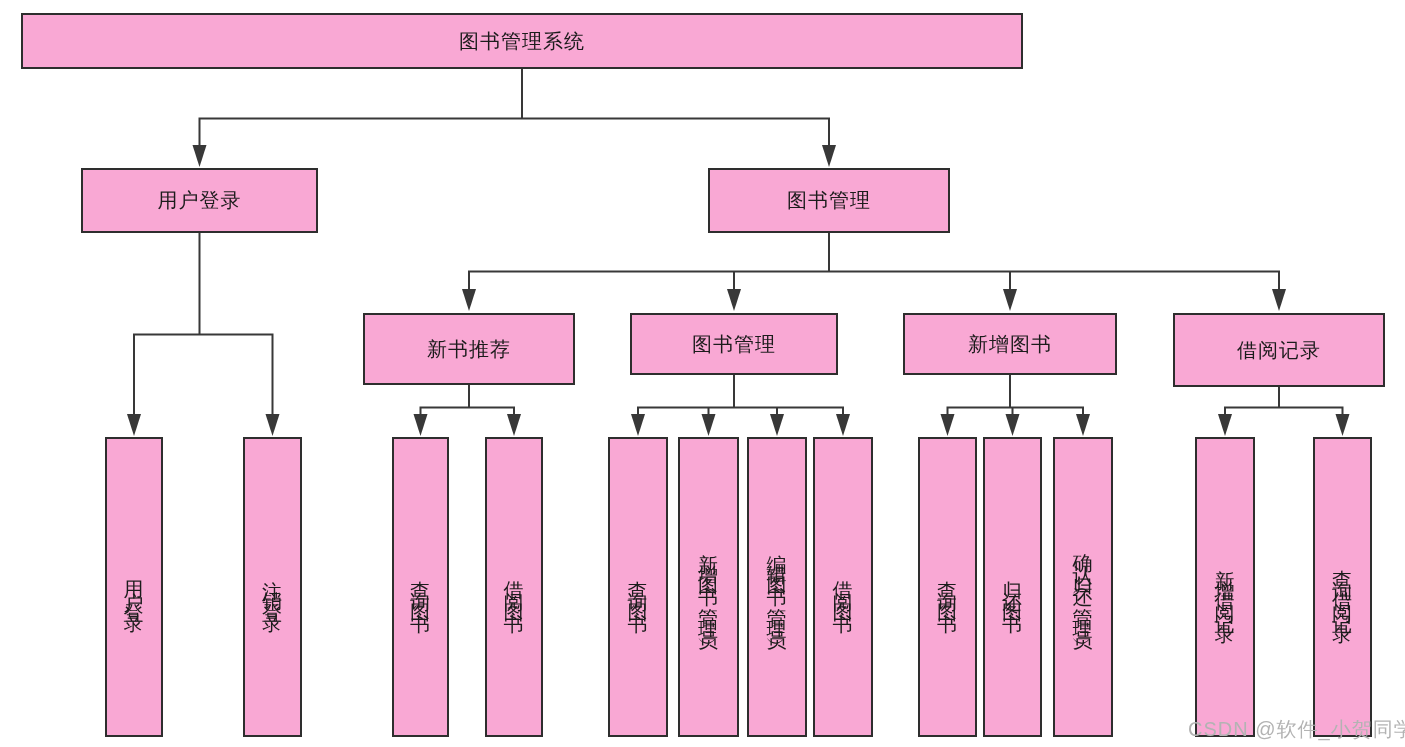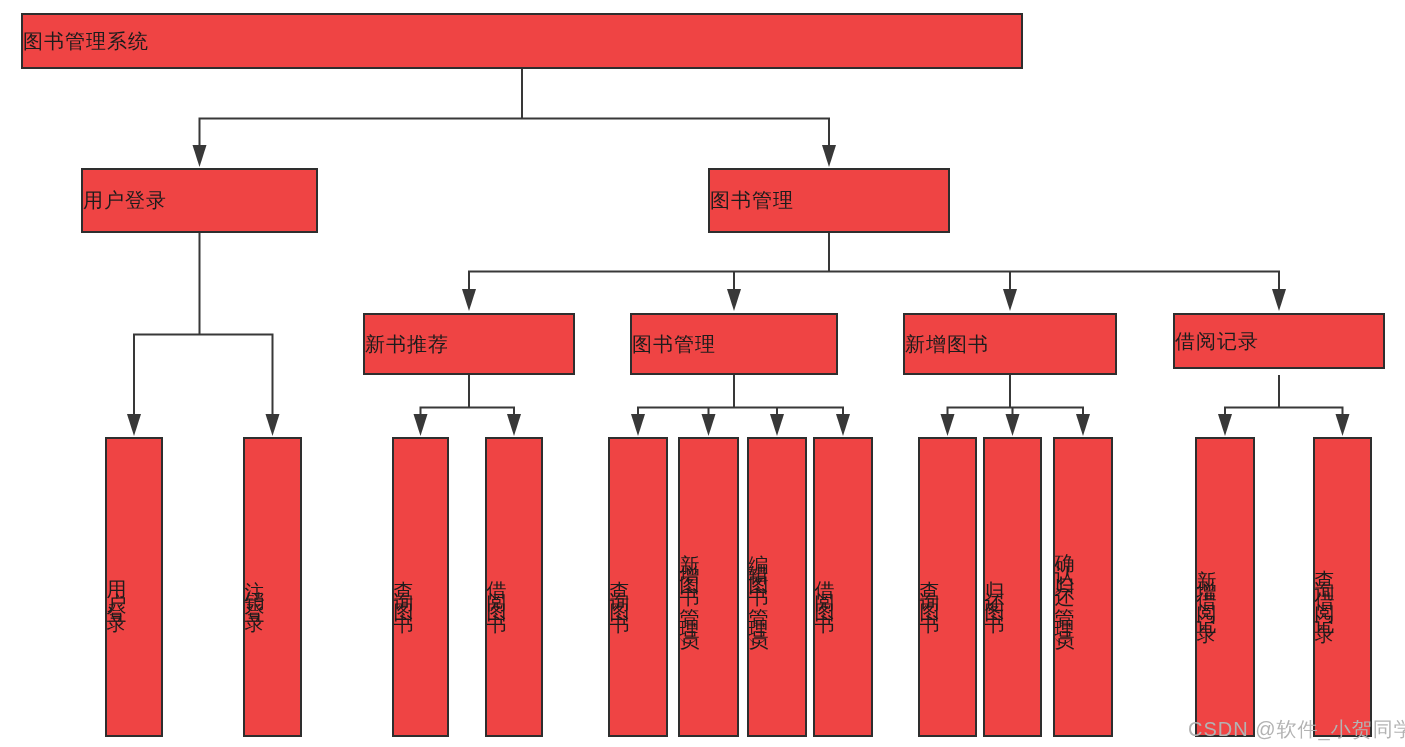--- a/index.html
+++ b/index.html
@@ -6,25 +6,26 @@
   #canvas {
     position: relative;
     width: 1405px;
     height: 747px;
     background: #ffffff;
     font-family: "Liberation Sans", "DejaVu Sans", sans-serif;
     overflow: hidden;
   }
   .box {
     position: absolute;
-    background: #ef4444;
+    background: #f9a8d4;
     border: 2.5px solid #2e2e2e;
     box-sizing: border-box;
     display: flex;
     align-items: center;
+    justify-content: center;
     z-index: 2;
   }
   .box .lbl {
     font-size: 20px;
     color: #1c1c1c;
     letter-spacing: 1px;
     white-space: nowrap;
   }
   .leaf .lbl-v {
     writing-mode: vertical-rl;
@@ -107,30 +108,30 @@
     <span class="lbl">图书管理系统</span>
   </div>
 
   <div class="box" style="left:81px; top:168px; width:237px; height:65px;">
     <span class="lbl">用户登录</span>
   </div>
   <div class="box" style="left:708px; top:168px; width:242px; height:65px;">
     <span class="lbl">图书管理</span>
   </div>
 
-  <div class="box" style="left:363px; top:313px; width:212px; height:62px;">
+  <div class="box" style="left:363px; top:313px; width:212px; height:72px;">
     <span class="lbl">新书推荐</span>
   </div>
   <div class="box" style="left:630px; top:313px; width:208px; height:62px;">
     <span class="lbl">图书管理</span>
   </div>
   <div class="box" style="left:903px; top:313px; width:214px; height:62px;">
     <span class="lbl">新增图书</span>
   </div>
-  <div class="box" style="left:1173px; top:313px; width:212px; height:56px;">
+  <div class="box" style="left:1173px; top:313px; width:212px; height:74px;">
     <span class="lbl">借阅记录</span>
   </div>
 
   <div class="box leaf" style="left:105px; top:437px; width:58px; height:300px;">
     <span class="lbl-v">用户登录</span>
   </div>
   <div class="box leaf" style="left:243px; top:437px; width:59px; height:300px;">
     <span class="lbl-v">注销登录</span>
   </div>
 

